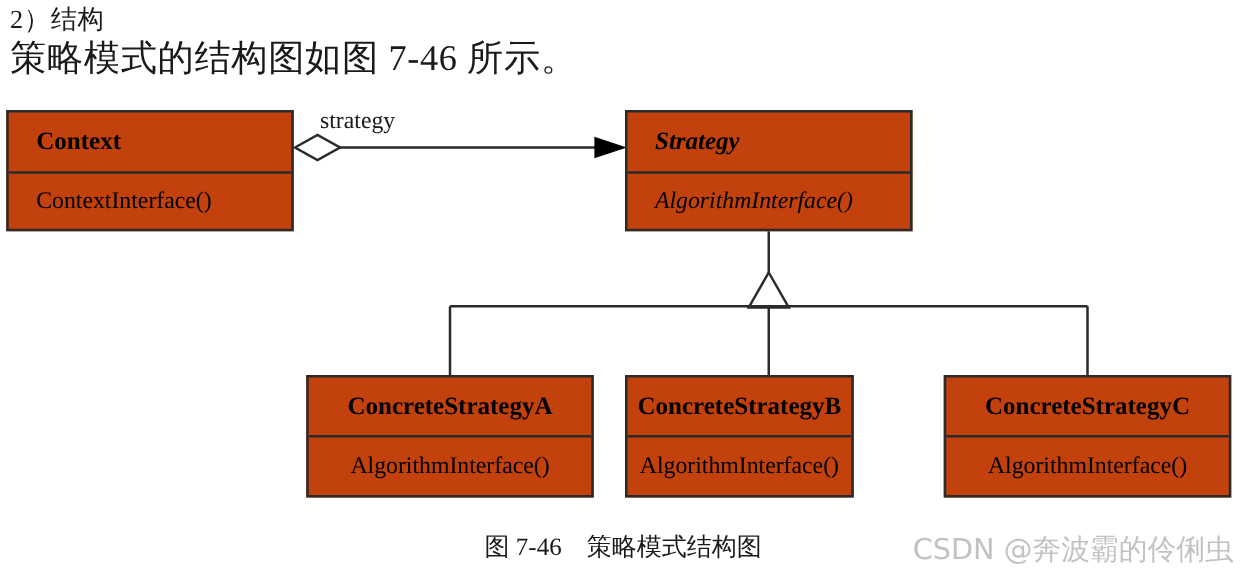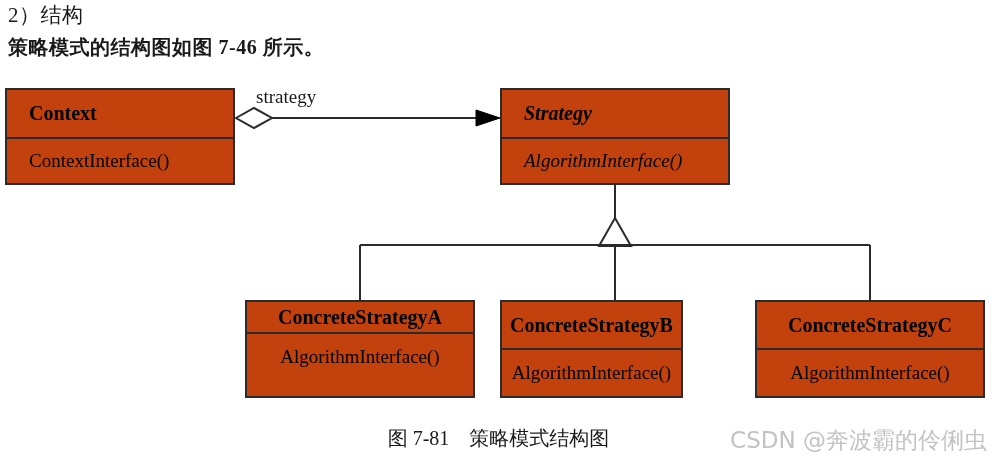--- a/index.html
+++ b/index.html
@@ -27,24 +27,23 @@
   #heading-line {
     left: 8px;
     top: 0px;
     font-size: 21px;
     line-height: 30px;
     letter-spacing: 0.5px;
   }
   #intro-line {
     left: 8px;
     top: 32px;
-    font-size: 20px;
+    font-size: 29px;
     line-height: 30px;
     letter-spacing: 0.5px;
-    font-weight: bold;
   }
 
   
   .uml-class {
     position: absolute;
     box-sizing: border-box;
     background: #c2410c;
     border: 2px solid #2b2b2b;
     display: flex;
     flex-direction: column;
@@ -165,31 +164,31 @@
     <div class="cls-name" style="height:49px;">Context</div>
     <div class="cls-ops" style="height:44px;">ContextInterface()</div>
   </div>
 
   <div class="uml-class align-left abstract" style="left:500px; top:88px; width:230px; height:97px;">
     <div class="cls-name" style="height:49px;">Strategy</div>
     <div class="cls-ops" style="height:44px;">AlgorithmInterface()</div>
   </div>
 
   <div class="uml-class align-center" style="left:245px; top:300px; width:230px; height:98px;">
-    <div class="cls-name" style="height:32px;">ConcreteStrategyA</div>
+    <div class="cls-name" style="height:48px;">ConcreteStrategyA</div>
     <div class="cls-ops" style="height:46px;">AlgorithmInterface()</div>
   </div>
 
   <div class="uml-class align-center" style="left:500px; top:300px; width:183px; height:98px;">
     <div class="cls-name" style="height:48px;">ConcreteStrategyB</div>
     <div class="cls-ops" style="height:46px;">AlgorithmInterface()</div>
   </div>
 
   <div class="uml-class align-center" style="left:755px; top:300px; width:230px; height:98px;">
     <div class="cls-name" style="height:48px;">ConcreteStrategyC</div>
     <div class="cls-ops" style="height:46px;">AlgorithmInterface()</div>
   </div>
 
-  <div id="figure-caption">图 7-81　策略模式结构图</div>
+  <div id="figure-caption">图 7-46　策略模式结构图</div>
 
   <div id="watermark">CSDN @奔波霸的伶俐虫</div>
 
 </div>
 
 </body></html>

